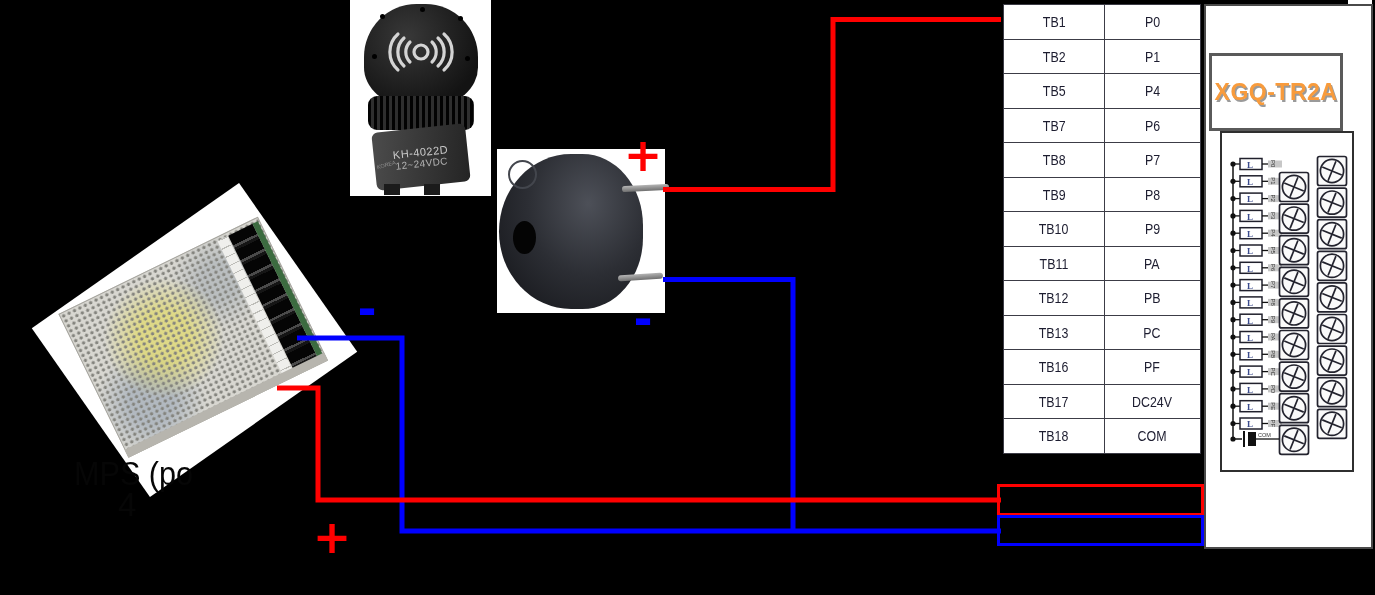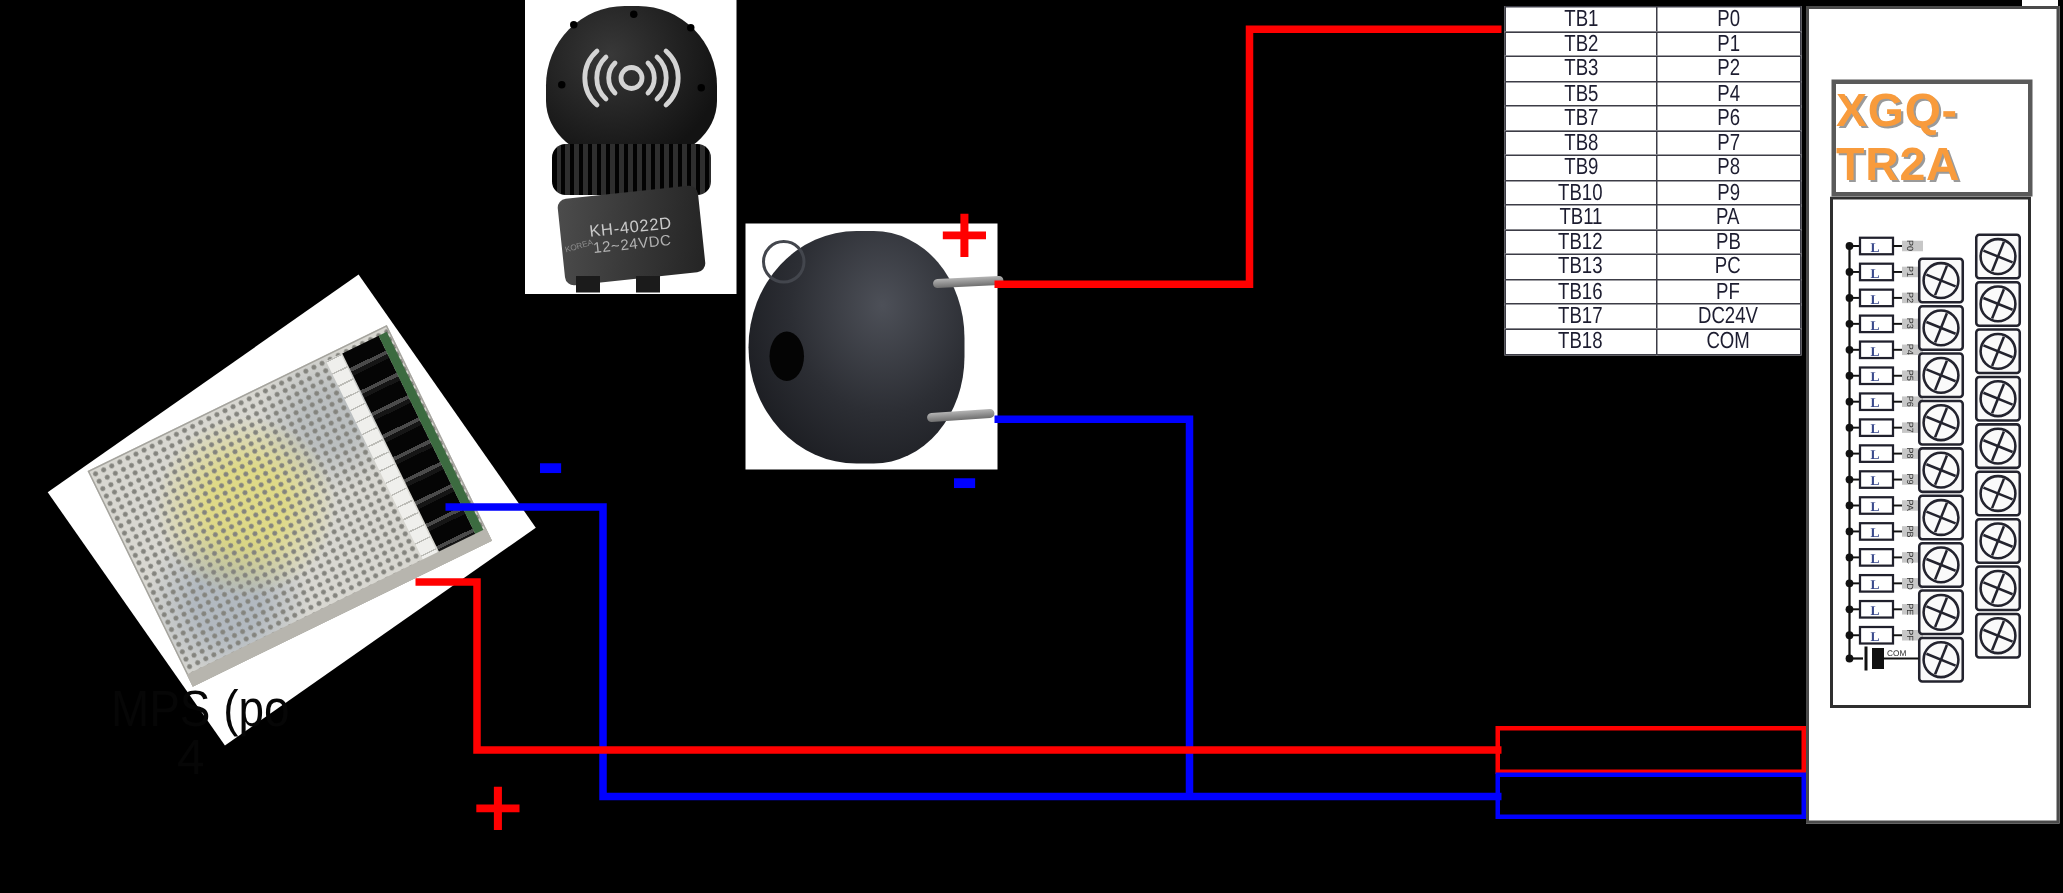--- a/index.html
+++ b/index.html
@@ -58,38 +58,38 @@
   #piezo-hole{position:absolute;left:16px;top:72px;width:23px;height:33px;border-radius:50%;background:#040404;}
   #piezo-ring{position:absolute;left:11px;top:11px;width:25px;height:25px;border-radius:50%;
     border:2px solid #43464d;}
   .pin{position:absolute;height:6px;border-radius:3px;
     background:linear-gradient(180deg,#b4b4b4,#6f6f6f);}
   #pin-plus{left:125px;top:36px;width:47px;transform:rotate(-3deg);}
   #pin-minus{left:121px;top:125px;width:45px;transform:rotate(-4deg);}
 
   
   #terminal-table{position:absolute;left:1003px;top:4px;z-index:4;}
-  .t-row{display:flex;height:18px;margin-top:-1.5px;}
+  .t-row{display:flex;height:36px;margin-top:-1.5px;}
   .t-row:first-child{margin-top:0;}
   .t-cell{box-sizing:border-box;border:1.5px solid #3c3c46;background:#fff;
     display:flex;align-items:center;justify-content:center;}
   .t-cell.c1{width:102px;}
   .t-cell.c2{width:97px;margin-left:-1.5px;}
   .t-cell span{font-size:15.5px;font-weight:500;color:#1d1d30;transform:scaleX(.8);white-space:nowrap;}
   .hl-box{position:absolute;left:997px;width:207px;box-sizing:border-box;z-index:6;}
   #hl-dc24v{top:483.5px;height:32px;border:3.5px solid #f00;}
   #hl-com{top:515px;height:31px;border:3.5px solid #00f;}
 
   
   #module{position:absolute;left:1204px;top:4px;width:169px;height:545px;background:#fff;
     border:2px solid #4a4a4a;box-sizing:border-box;z-index:2;}
   #module-notch{position:absolute;left:1348px;top:0;width:24px;height:9px;background:#fff;z-index:2;}
-  #module-title{position:absolute;left:15px;top:47px;width:134px;height:78px;box-sizing:border-box;
+  #module-title{position:absolute;left:3px;top:47px;width:134px;height:78px;box-sizing:border-box;
     border:3px solid #5a5a5a;display:flex;align-items:center;justify-content:center;
-    font-size:31px;font-weight:bold;letter-spacing:.5px;
+    font-size:23px;font-weight:bold;letter-spacing:.5px;
     text-shadow:1.5px 1.5px 0 #9a9a9a;}
   #circuit-svg{position:absolute;left:14px;top:125px;}
 
   
   #wires{position:absolute;left:0;top:0;z-index:8;pointer-events:none;}
   .polarity{position:absolute;z-index:9;font-weight:900;line-height:40px;width:46px;height:40px;
     text-align:center;font-size:46px;font-family:"DejaVu Sans",sans-serif;}
   #plus-buzzer{left:620px;top:135px;}
   #minus-buzzer{left:620px;top:299px;}
   #minus-smps{left:344px;top:289px;}
@@ -157,28 +157,20 @@
         <div class="t-cell c2">
           <span style="color: rgb(29, 29, 48);">P0</span>
         </div>
       </div>
       <div class="t-row">
         <div class="t-cell c1">
           <span style="color: rgb(29, 29, 48);">TB2</span>
         </div>
         <div class="t-cell c2">
           <span style="color: rgb(29, 29, 48);">P1</span>
-        </div>
-      </div>
-      <div class="t-row">
-        <div class="t-cell c1">
-          <span style="color: rgb(29, 29, 48);">TB3</span>
-        </div>
-        <div class="t-cell c2">
-          <span style="color: rgb(29, 29, 48);">P2</span>
         </div>
       </div>
       <div class="t-row">
         <div class="t-cell c1">
           <span style="color: rgb(29, 29, 48);">TB5</span>
         </div>
         <div class="t-cell c2">
           <span style="color: rgb(29, 29, 48);">P4</span>
         </div>
       </div>

